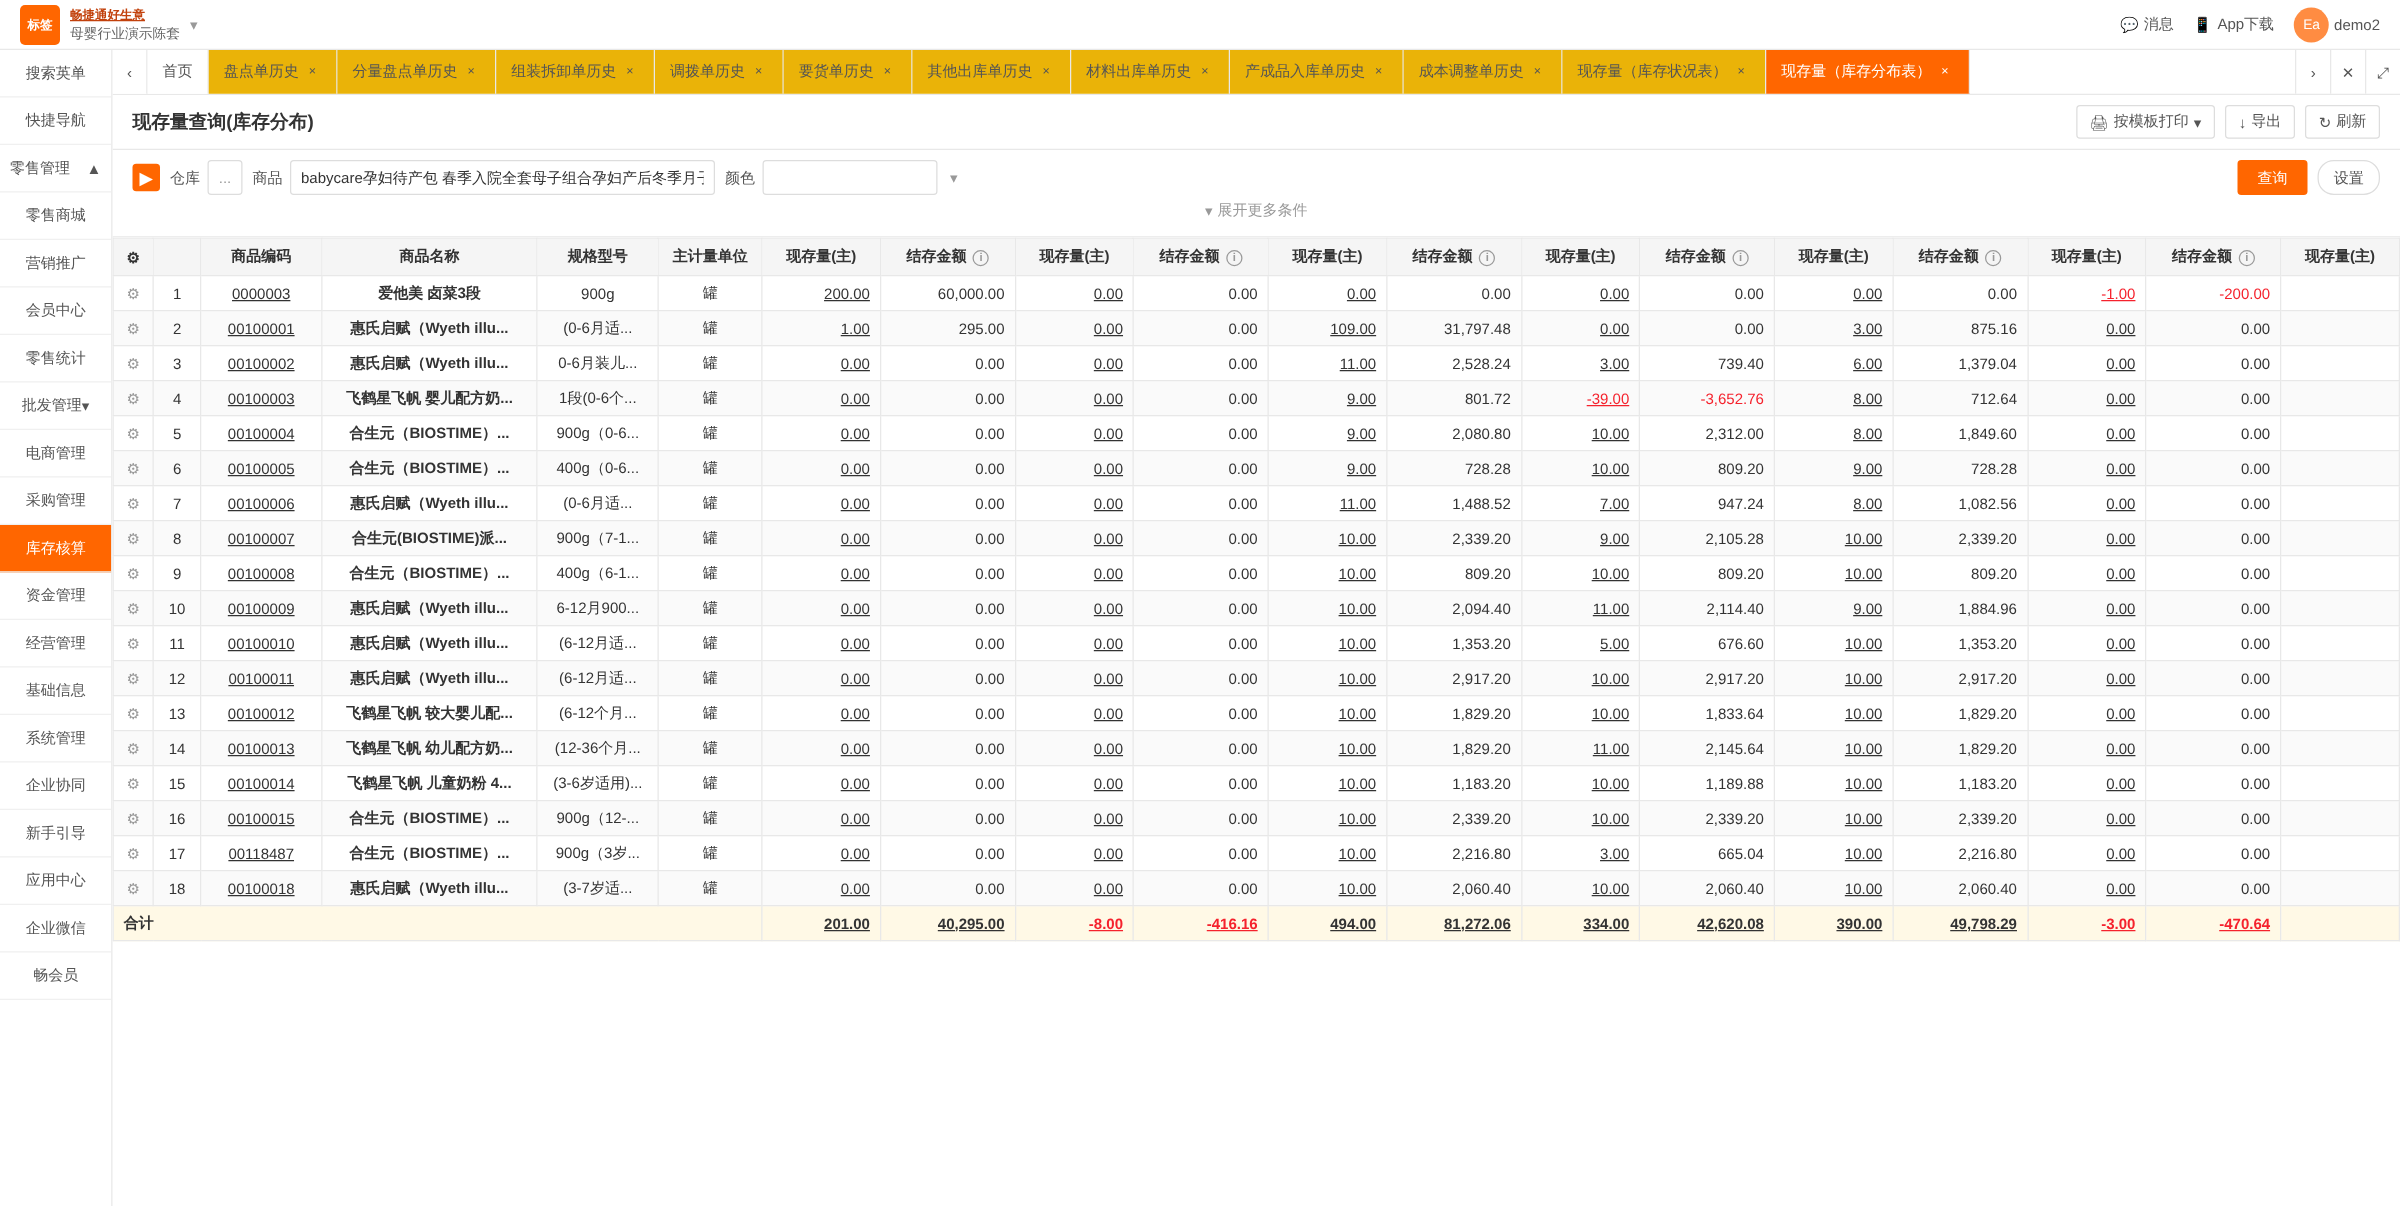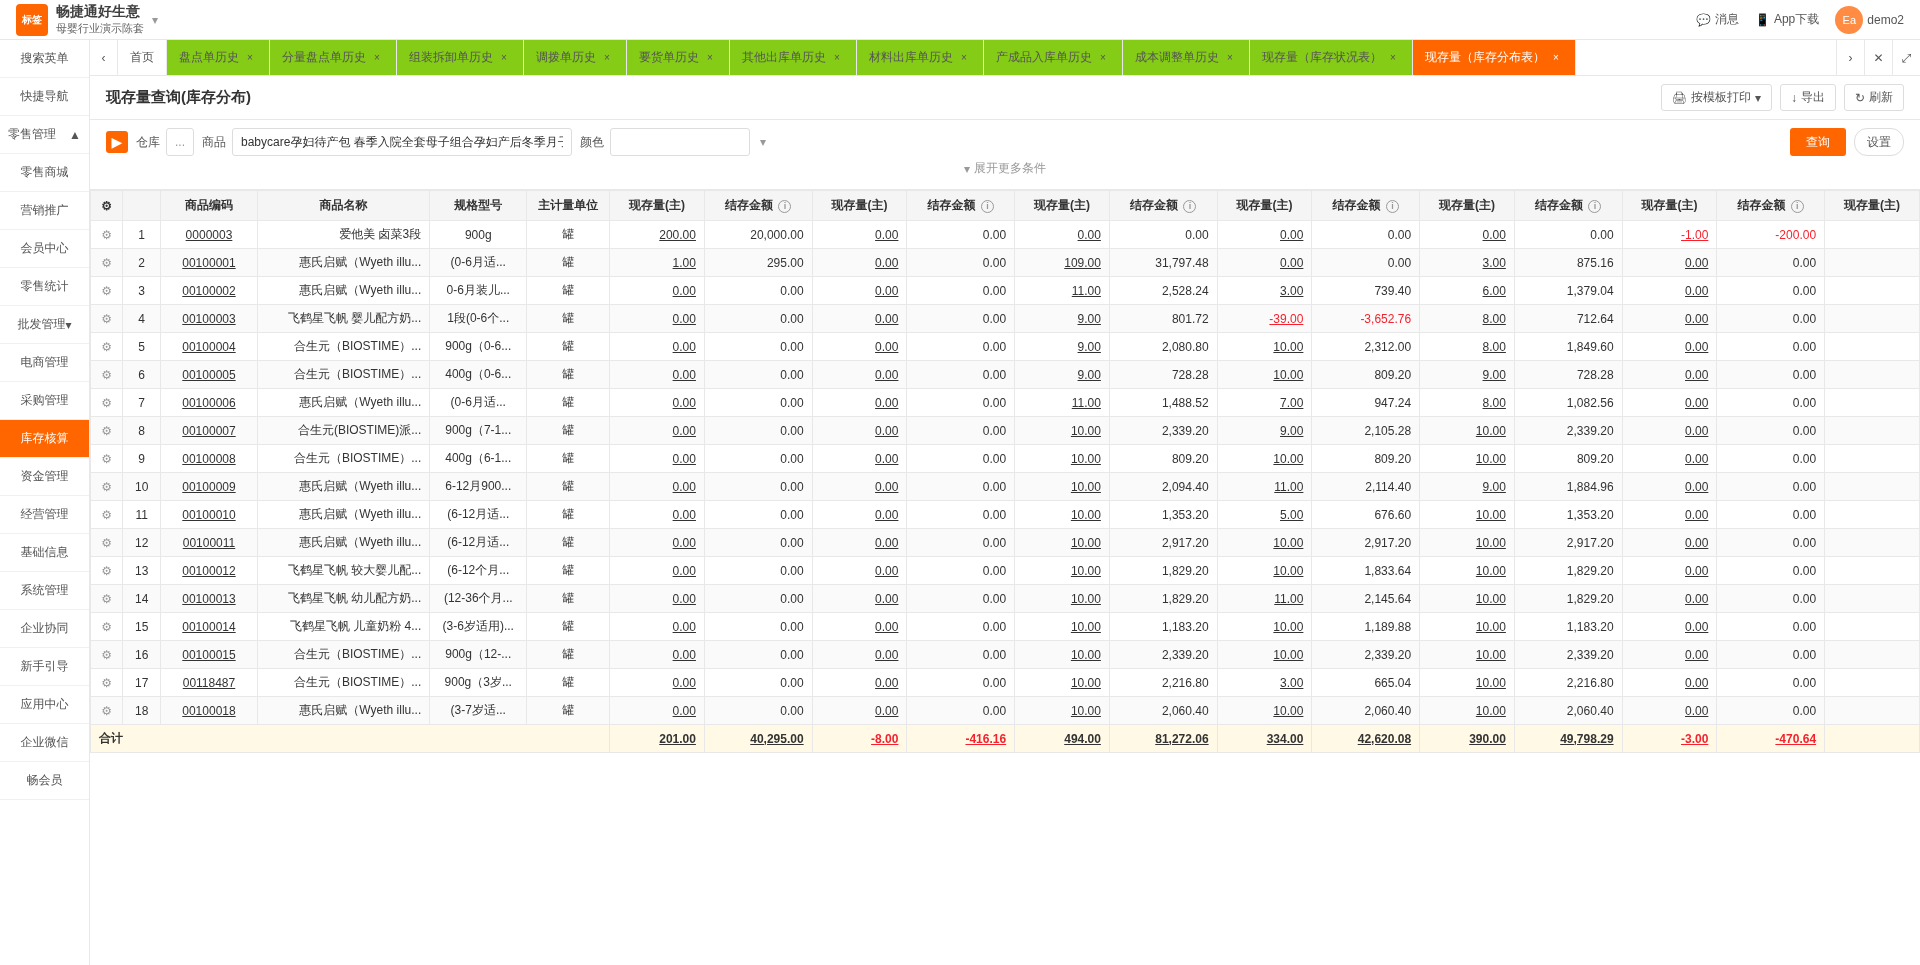--- a/index.html
+++ b/index.html
@@ -15,21 +15,21 @@
       border-bottom: 1px solid #e8e8e8;
       position: fixed;
       top: 0; left: 0; right: 0;
       z-index: 100;
     }
     .logo-area {
       display: flex;
       align-items: center;
       gap: 8px;
     }
-    .logo-text { color: #404040; font-weight: bold; font-size: 14px; }
+    .logo-text { color: #c2410c; font-weight: bold; font-size: 10px; text-decoration: underline; }
     .logo-sub { color: #666; font-size: 11px; }
     .top-right {
       display: flex;
       align-items: center;
       gap: 16px;
     }
     .top-right-item {
       display: flex;
       align-items: center;
       gap: 4px;
@@ -109,21 +109,21 @@
     .tabs-container {
       display: flex;
       overflow: hidden;
       flex: 1;
     }
     .tab {
       display: flex;
       align-items: center;
       padding: 0 12px;
       height: 36px;
-      background: #84cc16;
+      background: #eab308;
       border-right: 1px solid #e8e8e8;
       cursor: pointer;
       white-space: nowrap;
       color: #555;
       gap: 4px;
       font-size: 12px;
       flex-shrink: 0;
     }
     .tab.active {
       background: #ff6600;
@@ -300,21 +300,21 @@
     th.group-header {
       background: #fafafa;
     }
     td {
       border: 1px solid #e8e8e8;
       padding: 5px 8px;
       white-space: nowrap;
       color: #333;
       text-align: center;
     }
-    td.text-left { text-align: right; }
+    td.text-left { text-align: center; font-weight: bold; }
     td.num { text-align: right; }
     tr:nth-child(even) td { background: #fafafa; }
     .total-row td {
       background: #fff9e6 !important;
       font-weight: 600;
     }
     .red { color: #f5222d; }
     .underline { text-decoration: underline; cursor: pointer; }
     .gear-icon { cursor: pointer; color: #999; }
 
@@ -533,21 +533,21 @@
         </thead>
         <tbody id="table-body">
         <tr>
     <td class="gear-icon">⚙</td>
     <td>1</td>
     <td class="underline">0000003</td>
     <td class="text-left" style="max-width:180px;overflow:hidden;text-overflow:ellipsis;white-space:nowrap;">爱他美 卤菜3段</td>
     <td>900g</td>
     <td>罐</td>
     <td class="num underline">200.00</td>
-    <td class="num">20,000.00</td>
+    <td class="num">60,000.00</td>
     <td class="num underline">0.00</td>
     <td class="num">0.00</td>
     <td class="num underline">0.00</td>
     <td class="num">0.00</td>
     <td class="num underline">0.00</td>
     <td class="num">0.00</td>
     <td class="num underline">0.00</td>
     <td class="num">0.00</td>
     <td class="num underline red">-1.00</td>
     <td class="num red">-200.00</td>

